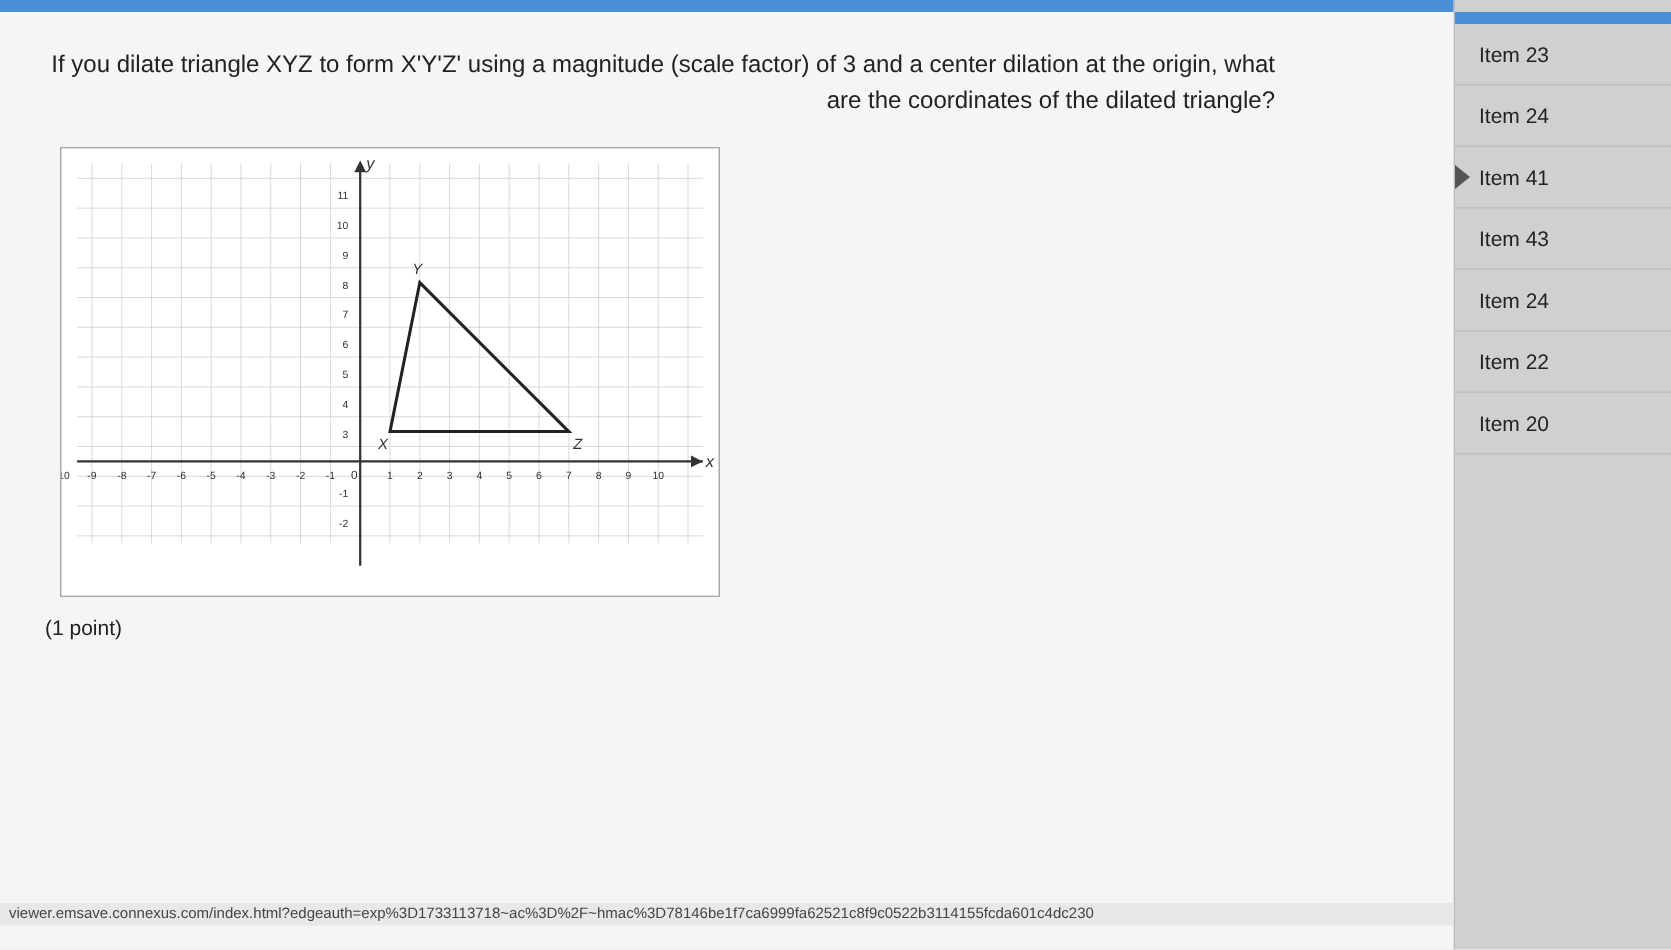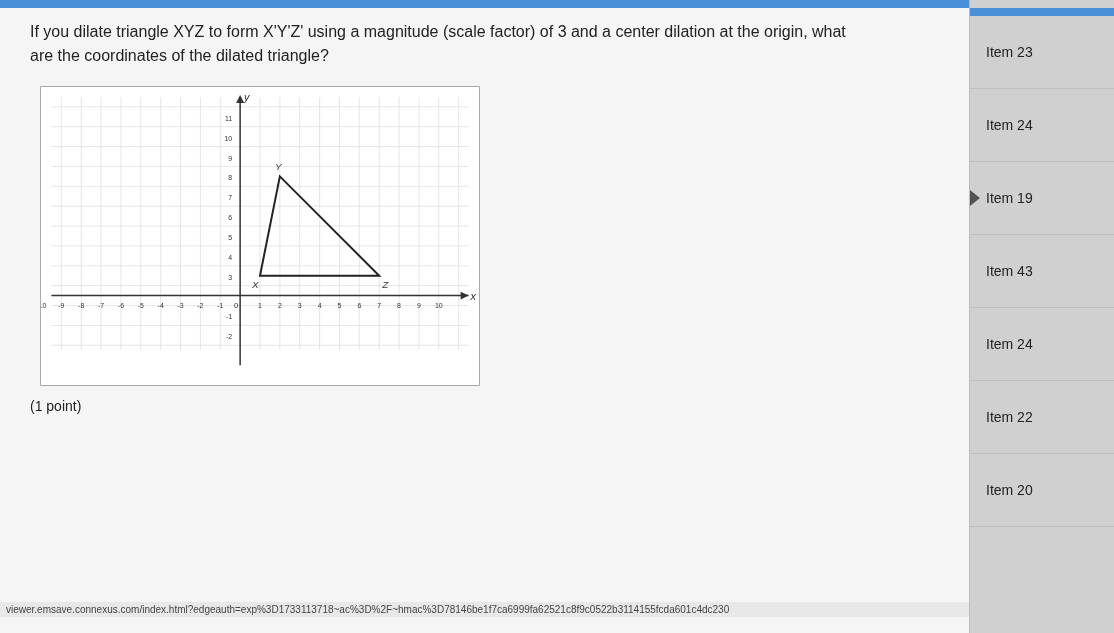--- a/index.html
+++ b/index.html
@@ -27,23 +27,24 @@
       background: #4a90d9;
       position: absolute;
       top: 0;
       left: 0;
     }
 
     .question-text {
       font-size: 16px;
       line-height: 1.5;
       color: #222;
-      margin-top: 0;
+      margin-top: 12px;
       margin-bottom: 18px;
       max-width: 820px;
+      text-align: right;
     }
 
     .graph-container {
       width: 440px;
       height: 300px;
       background: white;
       border: 1px solid #aaa;
       position: relative;
       margin-left: 10px;
     }
@@ -77,21 +78,21 @@
     .sidebar {
       width: 145px;
       background: #d0d0d0;
       border-left: 1px solid #bbb;
       display: flex;
       flex-direction: column;
       padding-top: 8px;
     }
 
     .sidebar-item {
-      padding: 28px 16px;
+      padding: 12px 16px;
       font-size: 14px;
       color: #222;
       cursor: pointer;
       position: relative;
       border-bottom: 1px solid #c0c0c0;
       display: flex;
       align-items: center;
     }
 
     .sidebar-item.selected::before {
@@ -231,21 +232,21 @@
 <div class="sidebar">
   <div class="sidebar-top-bar"></div>
 
 <div class="sidebar-item">
       <span>Item 23</span>
     </div>
     <div class="sidebar-item">
       <span>Item 24</span>
     </div>
     <div class="sidebar-item selected">
-      <span>Item 19</span>
+      <span>Item 41</span>
     </div>
     <div class="sidebar-item">
       <span>Item 43</span>
     </div>
     <div class="sidebar-item">
       <span>Item 24</span>
     </div>
     <div class="sidebar-item">
       <span>Item 22</span>
     </div>

